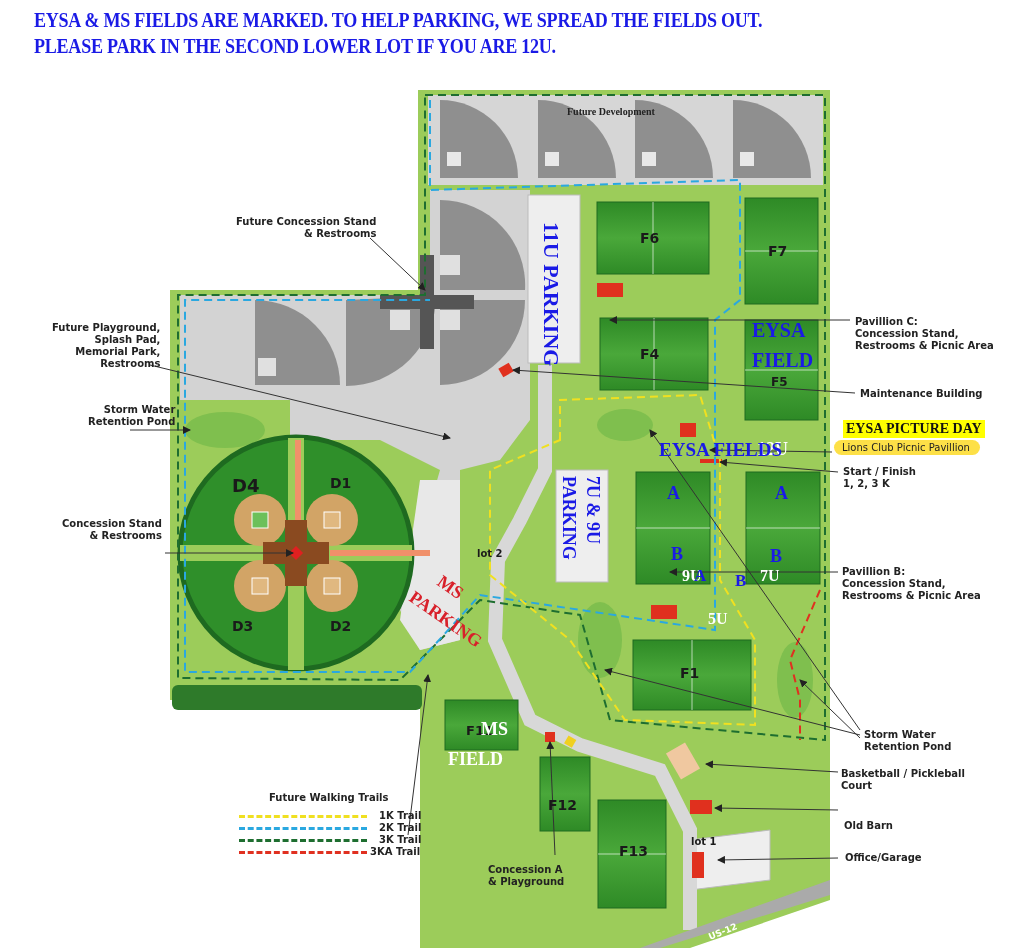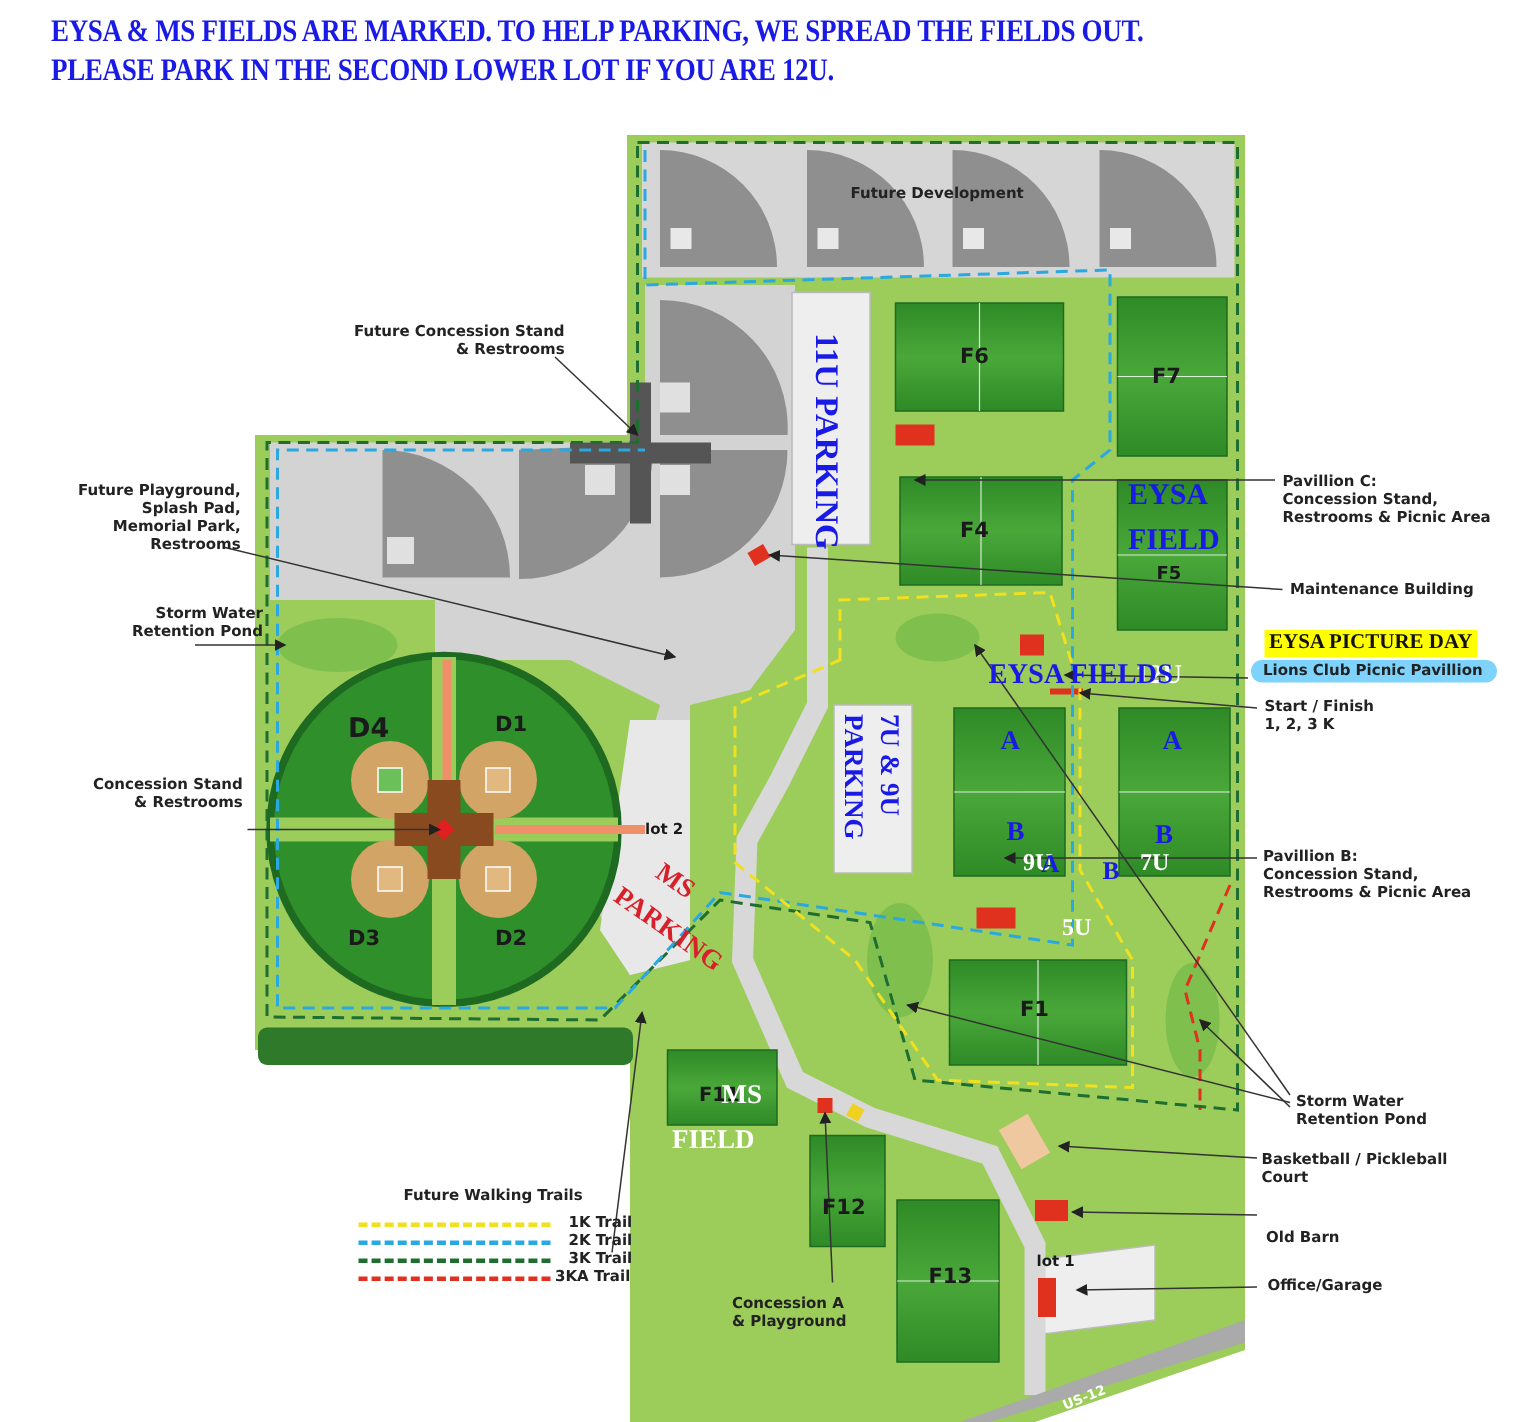--- a/index.html
+++ b/index.html
@@ -7,21 +7,21 @@
   .headline { position:absolute; left:34px; color:#1a1ae6; font-family:"Liberation Serif", serif; font-weight:bold; font-size:21px; letter-spacing:-0.3px; transform:scaleX(0.86); transform-origin:left top; white-space:nowrap; }
   #map { position:absolute; left:0; top:0; width:1024px; height:948px; }
   .lbl { position:absolute; font-family:"DejaVu Sans", sans-serif; font-weight:bold; font-size:10px; color:#222; line-height:12px; white-space:nowrap; }
   .lbl.r { text-align:right; }
   .blue { position:absolute; color:#1a1ae6; font-family:"Liberation Serif", serif; font-weight:bold; white-space:nowrap; line-height:1; }
   .white { position:absolute; color:#fff; font-family:"Liberation Serif", serif; font-weight:bold; white-space:nowrap; line-height:1;margin-top:48px; }
   .red { position:absolute; color:#d8202a; font-family:"Liberation Serif", serif; font-weight:bold; white-space:nowrap; line-height:1; }
   .fld { position:absolute; font-family:"DejaVu Sans", sans-serif; font-weight:bold; color:#1a1a1a; white-space:nowrap; }
   .vert { writing-mode:vertical-rl; }
   .picday { position:absolute; left:843px; top:420px; background:#ffff00; color:#111; font-family:"Liberation Serif", serif; font-weight:bold; font-size:14px; padding:1px 3px; }
-  .lions { position:absolute; left:834px; top:440px; background:#7dd3fc; border-radius:10px; padding:2px 10px 2px 8px; font-weight:bold; font-size:10px; color:#222; font-family:"DejaVu Sans", sans-serif; }
+  .lions { position:absolute; left:834px; top:440px; background:#fde047; border-radius:10px; padding:2px 10px 2px 8px; font-weight:normal; font-size:10px; color:#222; font-family:"DejaVu Sans", sans-serif; }
 </style>
 </head>
 <body>
 
 <div class="headline" style="top:8px;">EYSA &amp; MS FIELDS ARE MARKED.  TO HELP PARKING, WE SPREAD THE FIELDS OUT.</div>
 <div class="headline" style="top:34px;">PLEASE PARK IN THE SECOND LOWER LOT IF YOU ARE 12U.</div>
 
 <svg id="map" viewBox="0 0 1024 948" xmlns="http://www.w3.org/2000/svg">
   <defs>
     <linearGradient id="turf" x1="0" y1="0" x2="0" y2="1">
@@ -156,21 +156,21 @@
     <line x1="860" y1="738" x2="800" y2="680"></line>
     <line x1="838" y1="772" x2="706" y2="764"></line>
     <line x1="838" y1="810" x2="715" y2="808"></line>
     <line x1="838" y1="858" x2="718" y2="860"></line>
     <line x1="555" y1="855" x2="550" y2="742"></line>
     <line x1="408" y1="835" x2="428" y2="675"></line>
   </g>
   <text x="710" y="940" fill="#fff" font-size="9" font-weight="bold" font-family="DejaVu Sans, sans-serif" transform="rotate(-22 710 940)">US-12</text>
 </svg>
 
-<div class="lbl" style="left:567px;top:124px;">Future Development</div>
+<div class="lbl" style="left:567px;top:106px;font-family:Liberation Serif, serif;">Future Development</div>
 
 <div class="lbl r" style="left:236px;top:216px;">
   <div>Future Concession Stand</div>
     <div>&amp; Restrooms</div>
 </div>
 <div class="lbl r" style="left:52px;top:322px;">
   <div>Future Playground,</div>
     <div>Splash Pad,</div>
   <div>Memorial Park,</div>
     <div>Restrooms</div>
@@ -221,21 +221,21 @@
 <div class="fld" style="left:768px;top:243px;font-size:14px;">F7</div>
 <div class="fld" style="left:771px;top:375px;font-size:12px;">F5</div>
 <div class="fld" style="left:680px;top:665px;font-size:14px;">F1</div>
 <div class="fld" style="left:466px;top:723px;font-size:13px;">F11</div>
 <div class="fld" style="left:548px;top:797px;font-size:14px;">F12</div>
 <div class="fld" style="left:619px;top:843px;font-size:14px;">F13</div>
 <div class="fld" style="left:232px;top:475px;font-size:18px;">D4</div>
 <div class="fld" style="left:330px;top:475px;font-size:14px;">D1</div>
 <div class="fld" style="left:232px;top:618px;font-size:14px;">D3</div>
 <div class="fld" style="left:330px;top:618px;font-size:14px;">D2</div>
-<div class="fld" style="left:430px;top:548px;font-size:10px;">lot 2</div>
+<div class="fld" style="left:430px;top:548px;font-size:10px;padding-left:47px;">lot 2</div>
 <div class="fld" style="left:691px;top:836px;font-size:10px;">lot 1</div>
 
 <div class="blue vert" style="left:540px;top:222px;font-size:22px;">11U PARKING</div>
 <div class="blue vert" style="left:584px;top:476px;font-size:18px;">7U &amp; 9U</div>
 <div class="blue vert" style="left:560px;top:476px;font-size:18px;">PARKING</div>
 <div class="blue" style="left:752px;top:320px;font-size:20px;">EYSA</div>
 <div class="blue" style="left:752px;top:350px;font-size:20px;">FIELD</div>
 <div class="white" style="left:757px;top:392px;font-size:18px;">12U</div>
 <div class="blue" style="left:659px;top:440px;font-size:19px;">EYSA FIELDS</div>
 <div class="blue" style="left:667px;top:484px;font-size:18px;">A</div>

